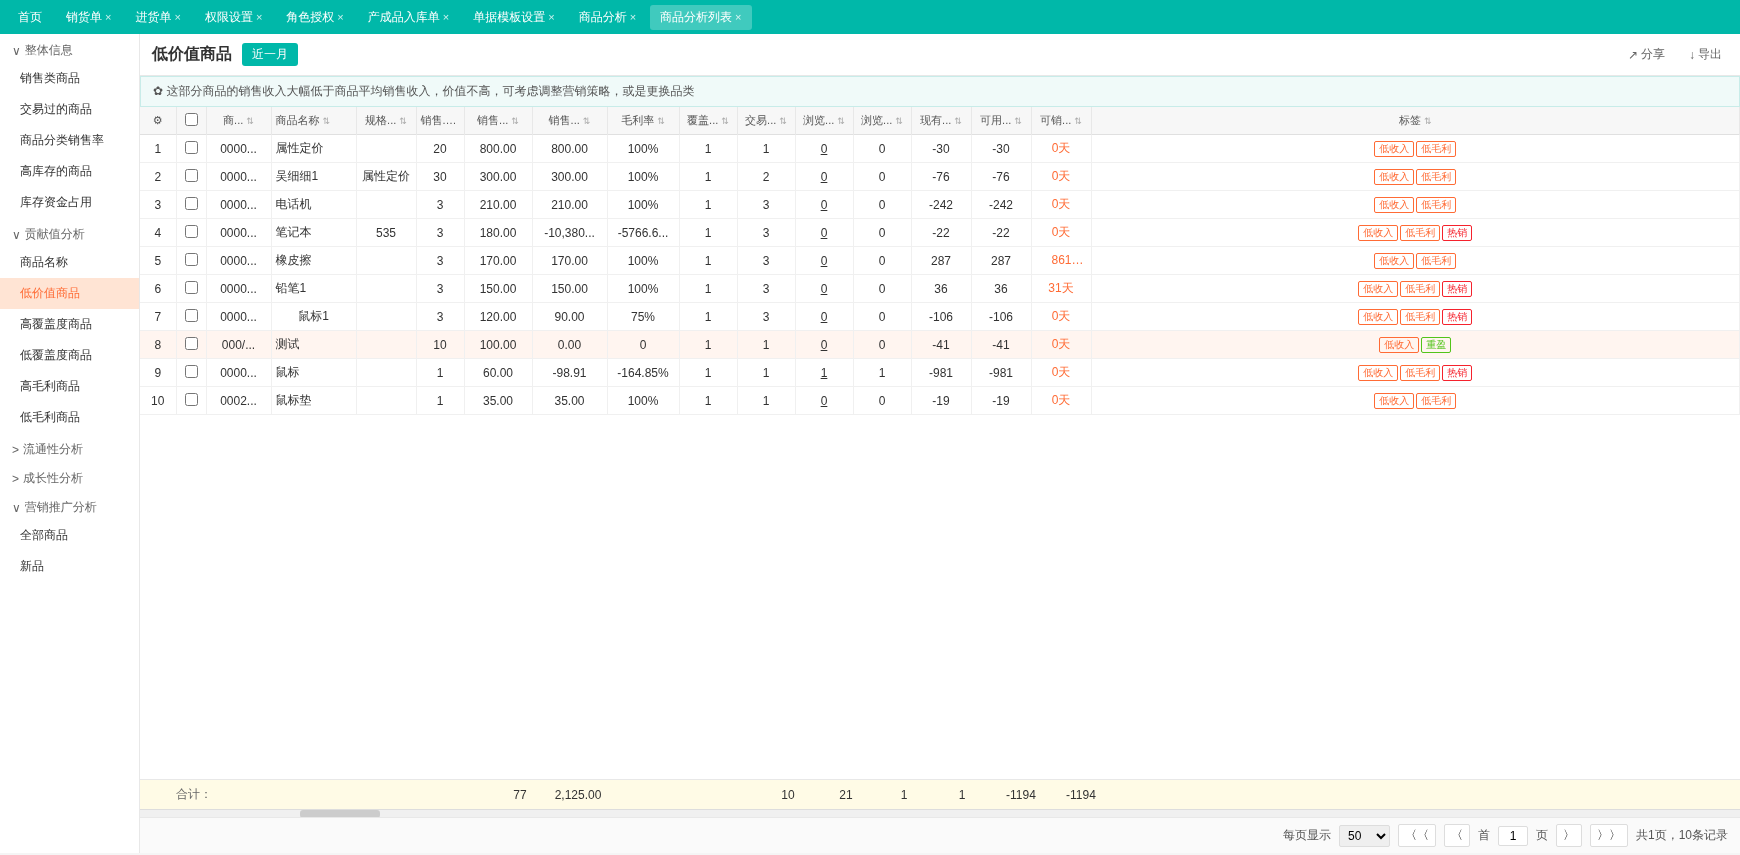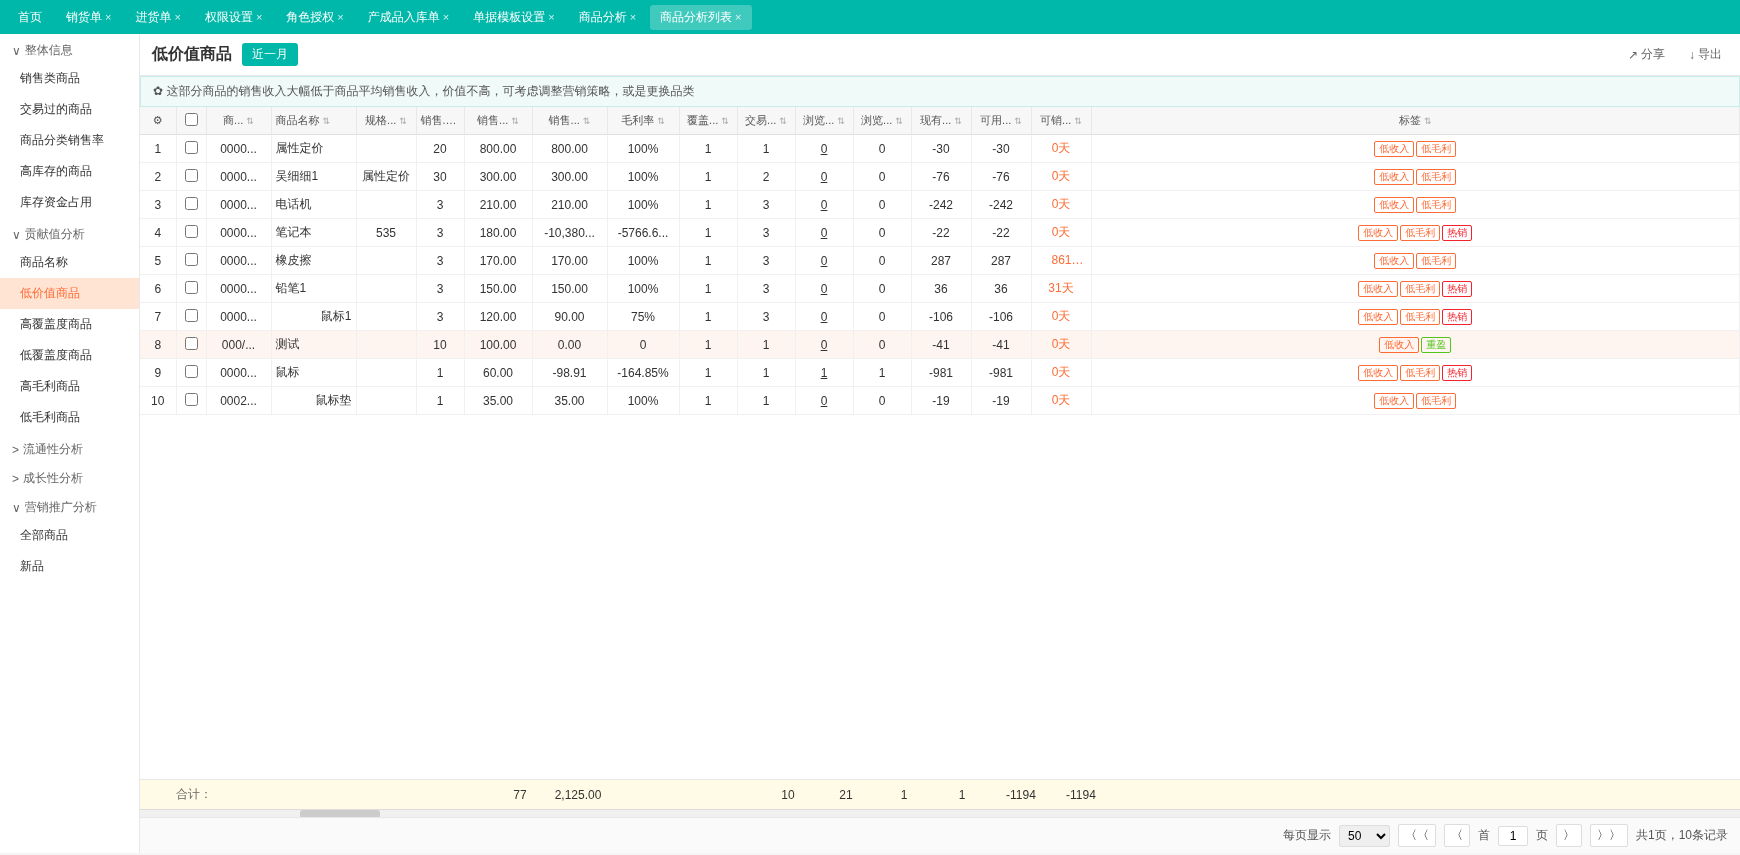--- a/index.html
+++ b/index.html
@@ -502,21 +502,21 @@
       <td>0</td>
       <td>36</td>
       <td>36</td>
       <td style="color:#ff6b35;">31天</td>
       <td><span class="tag tag-orange">低收入</span><span class="tag tag-orange">低毛利</span><span class="tag tag-red">热销</span></td>
     </tr>
             <tr>
       <td>7</td>
       <td><input type="checkbox" style=""></td>
       <td>0000...</td>
-      <td style="text-align:right;">鼠标1</td>
+      <td style="text-align:center;">鼠标1</td>
       <td></td>
       <td>3</td>
       <td>120.00</td>
       <td>90.00</td>
       <td>75%</td>
       <td>1</td>
       <td>3</td>
       <td><span class="underline">0</span></td>
       <td>0</td>
       <td>-106</td>
@@ -559,21 +559,21 @@
       <td>1</td>
       <td>-981</td>
       <td>-981</td>
       <td style="color:#ff6b35;">0天</td>
       <td><span class="tag tag-orange">低收入</span><span class="tag tag-orange">低毛利</span><span class="tag tag-red">热销</span></td>
     </tr>
             <tr>
       <td>10</td>
       <td><input type="checkbox" style=""></td>
       <td>0002...</td>
-      <td style="text-align:right;">鼠标垫</td>
+      <td style="text-align:left;">鼠标垫</td>
       <td></td>
       <td>1</td>
       <td>35.00</td>
       <td>35.00</td>
       <td>100%</td>
       <td>1</td>
       <td>1</td>
       <td><span class="underline">0</span></td>
       <td>0</td>
       <td>-19</td>

